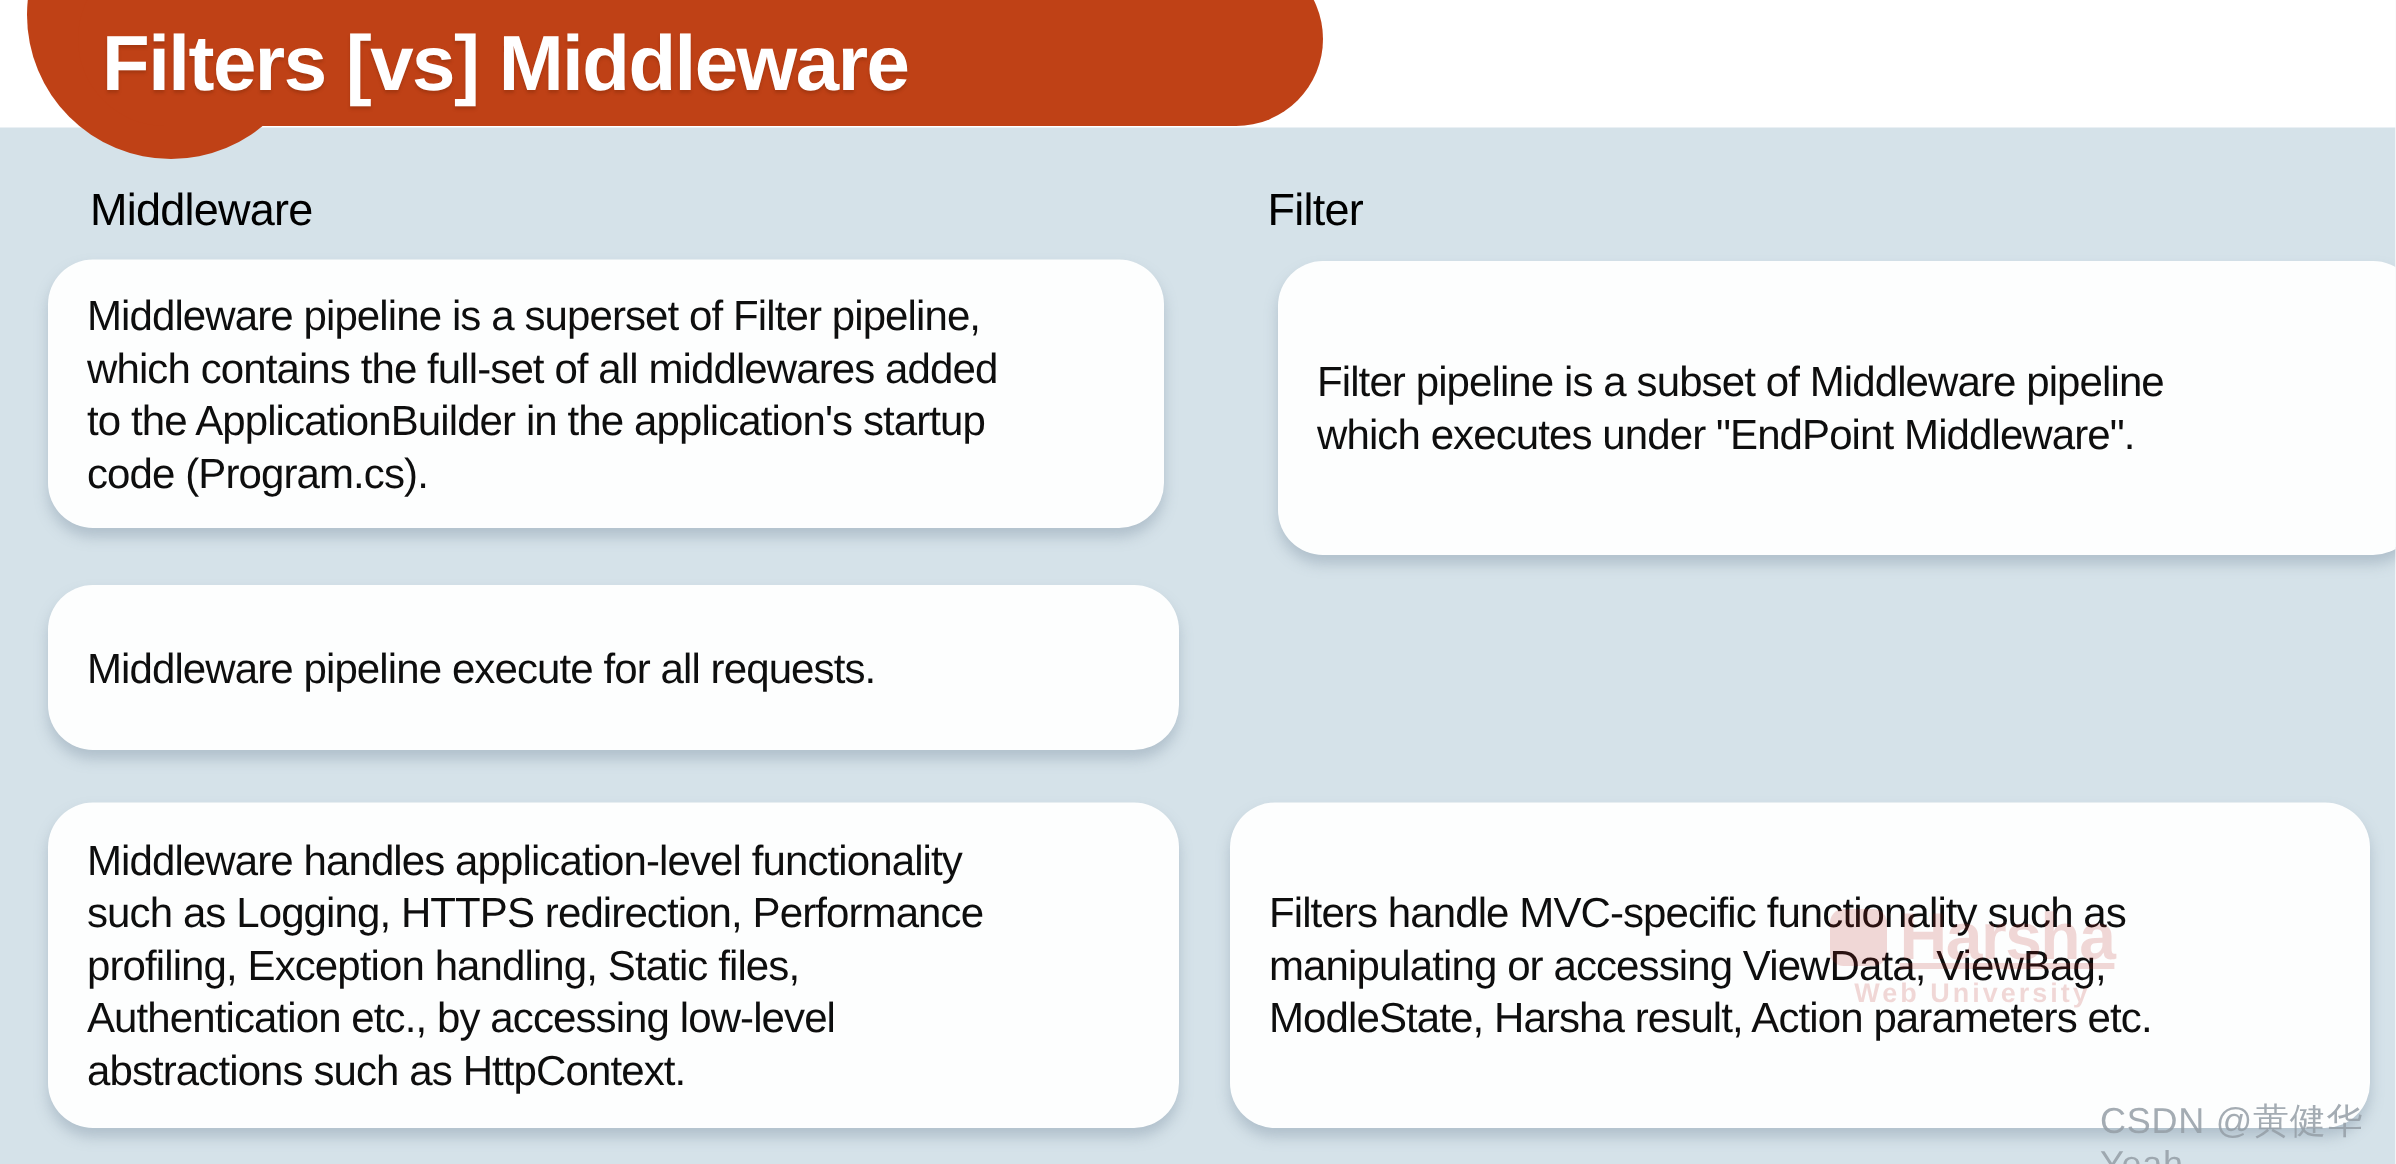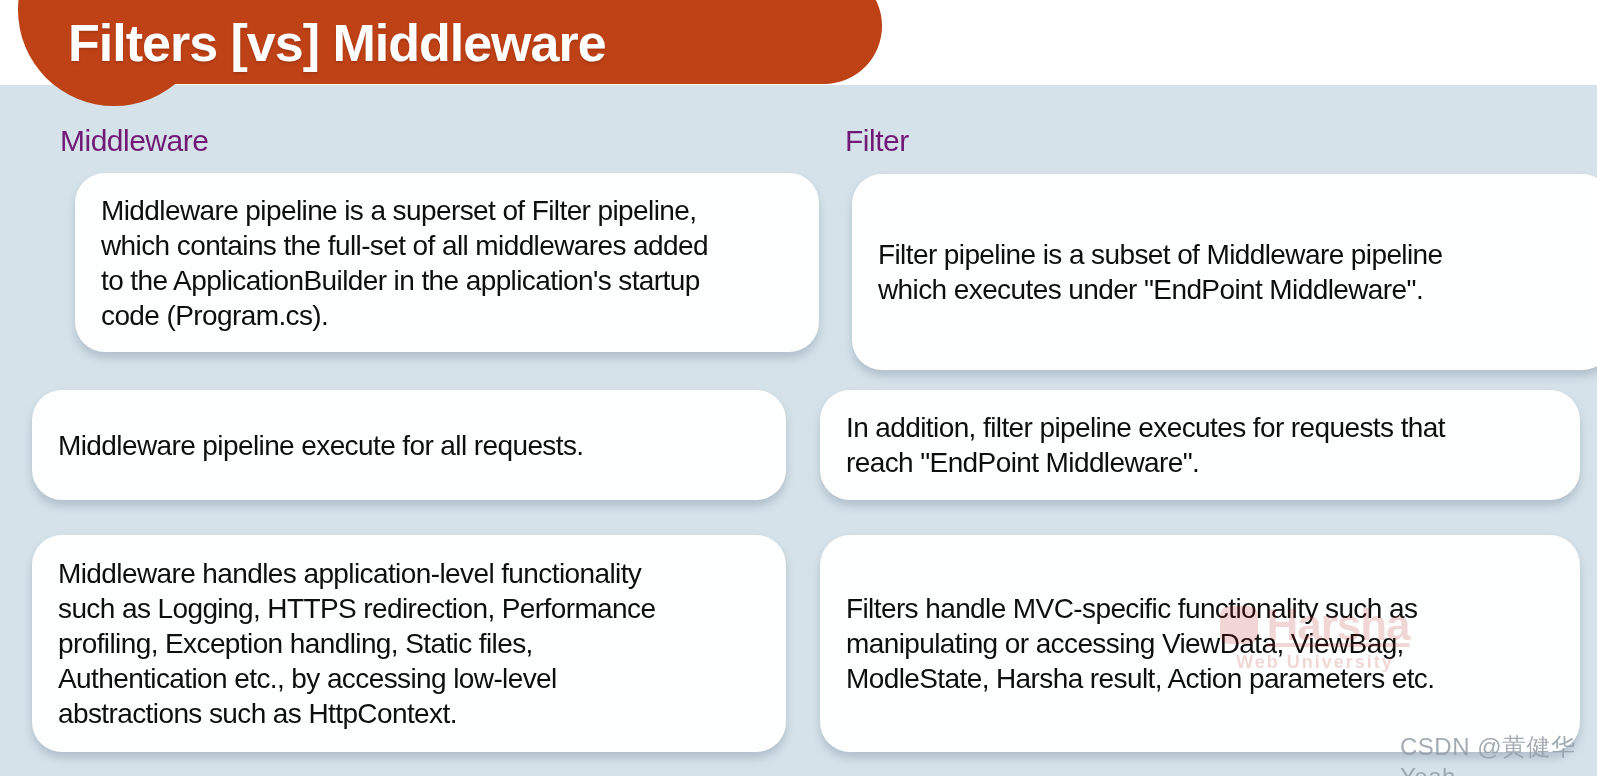--- a/index.html
+++ b/index.html
@@ -8,32 +8,32 @@
     background:#ffffff;font-family:"Liberation Sans",sans-serif;padding-left:21px;
   }
   .blue-bg{position:absolute;left:0;top:85px;width:1597px;height:691px;background:#d5e2e9;}
   .banner-bulge{position:absolute;left:18px;top:-86px;width:192px;height:192px;border-radius:50%;background:#bf4116;}
   .banner-bar{position:absolute;left:52px;top:-32px;width:830px;height:116px;border-radius:58px;background:#bf4116;}
   .banner-title{
     position:absolute;left:68px;top:4px;height:78px;display:flex;align-items:center;
     color:#ffffff;font-size:52px;font-weight:bold;letter-spacing:-1px;
     text-shadow:0 2px 2px rgba(120,40,10,.35);
   }
-  .col-header{position:absolute;top:123px;font-size:30px;line-height:36px;color:#701a75;letter-spacing:-0.5px;}
+  .col-header{position:absolute;top:123px;font-size:30px;line-height:36px;color:#000000;letter-spacing:-0.5px;}
   .h-left{left:60px;}
   .h-right{left:845px;}
   .card{
     position:absolute;background:#fdfefe;border-radius:30px;
     box-shadow:0 6px 9px rgba(110,130,150,.35);
     display:flex;align-items:center;
     padding:0 26px;box-sizing:border-box;
     font-size:28px;line-height:35px;letter-spacing:-0.6px;color:#0e0e0e;
     white-space:pre-line;
   }
-  .c-l1{left:32px;top:173px;width:744px;height:179px;margin-left:43px;}
+  .c-l1{left:32px;top:173px;width:744px;height:179px;}
   .c-l2{left:32px;top:390px;width:754px;height:110px;}
   .c-l3{left:32px;top:535px;width:754px;height:217px;}
   .c-r1{left:820px;top:174px;width:760px;height:196px;margin-left:32px;}
   .c-r2{left:820px;top:390px;width:760px;height:110px;}
   .c-r3{left:820px;top:535px;width:760px;height:217px;}
   .harsha{
     position:absolute;left:1200px;top:600px;width:230px;
     opacity:0.17;color:#b5201a;text-align:center;pointer-events:none;
   }
   .harsha-row{display:flex;align-items:center;justify-content:center;gap:8px;text-decoration:underline;}
@@ -64,22 +64,20 @@
 code (Program.cs).</div>
   <div class="card c-l2">Middleware pipeline execute for all requests.</div>
   <div class="card c-l3">Middleware handles application-level functionality
 such as Logging, HTTPS redirection, Performance
 profiling, Exception handling, Static files,
 Authentication etc., by accessing low-level
 abstractions such as HttpContext.</div>
 
   <div class="card c-r1">Filter pipeline is a subset of Middleware pipeline
 which executes under "EndPoint Middleware".</div>
-  <div class="card c-r2">In addition, filter pipeline executes for requests that
-reach "EndPoint Middleware".</div>
   <div class="card c-r3">Filters handle MVC-specific functionality such as
 manipulating or accessing ViewData, ViewBag,
 ModleState, Harsha result, Action parameters etc.</div>
 
   <div class="harsha">
     <div class="harsha-row">
       <span class="harsha-logo"></span>
       <span class="harsha-name">Harsha</span>
     </div>
     <div class="harsha-sub">Web University</div>

